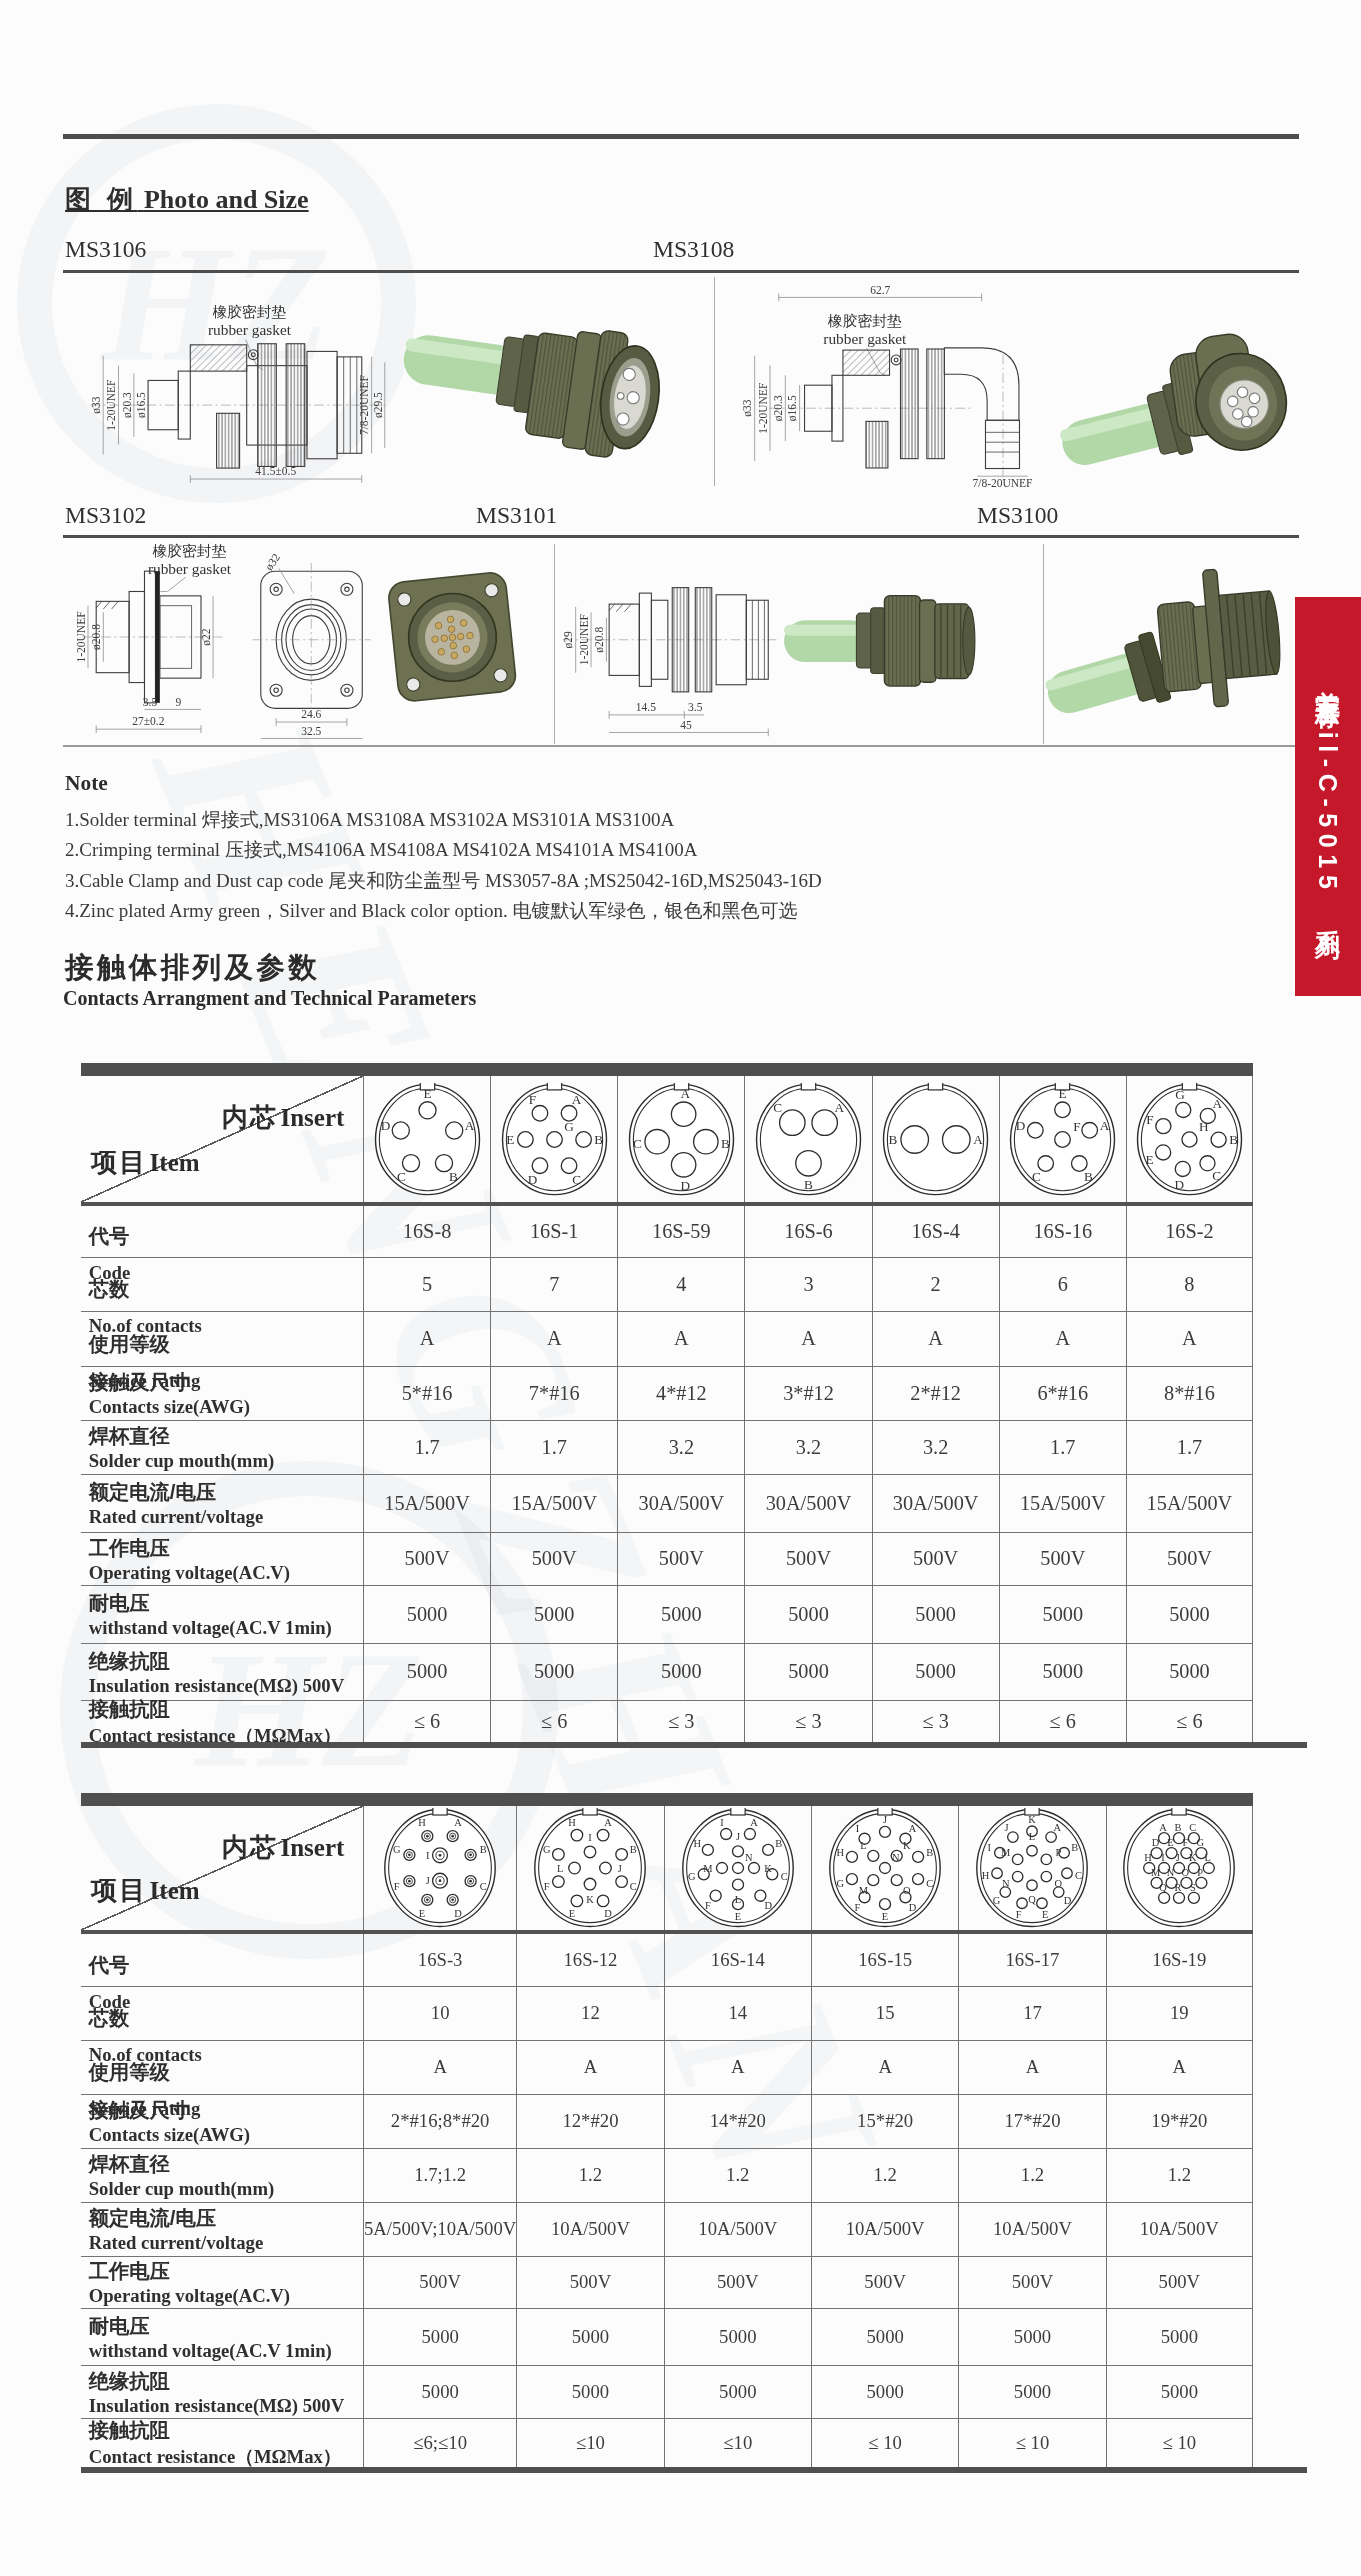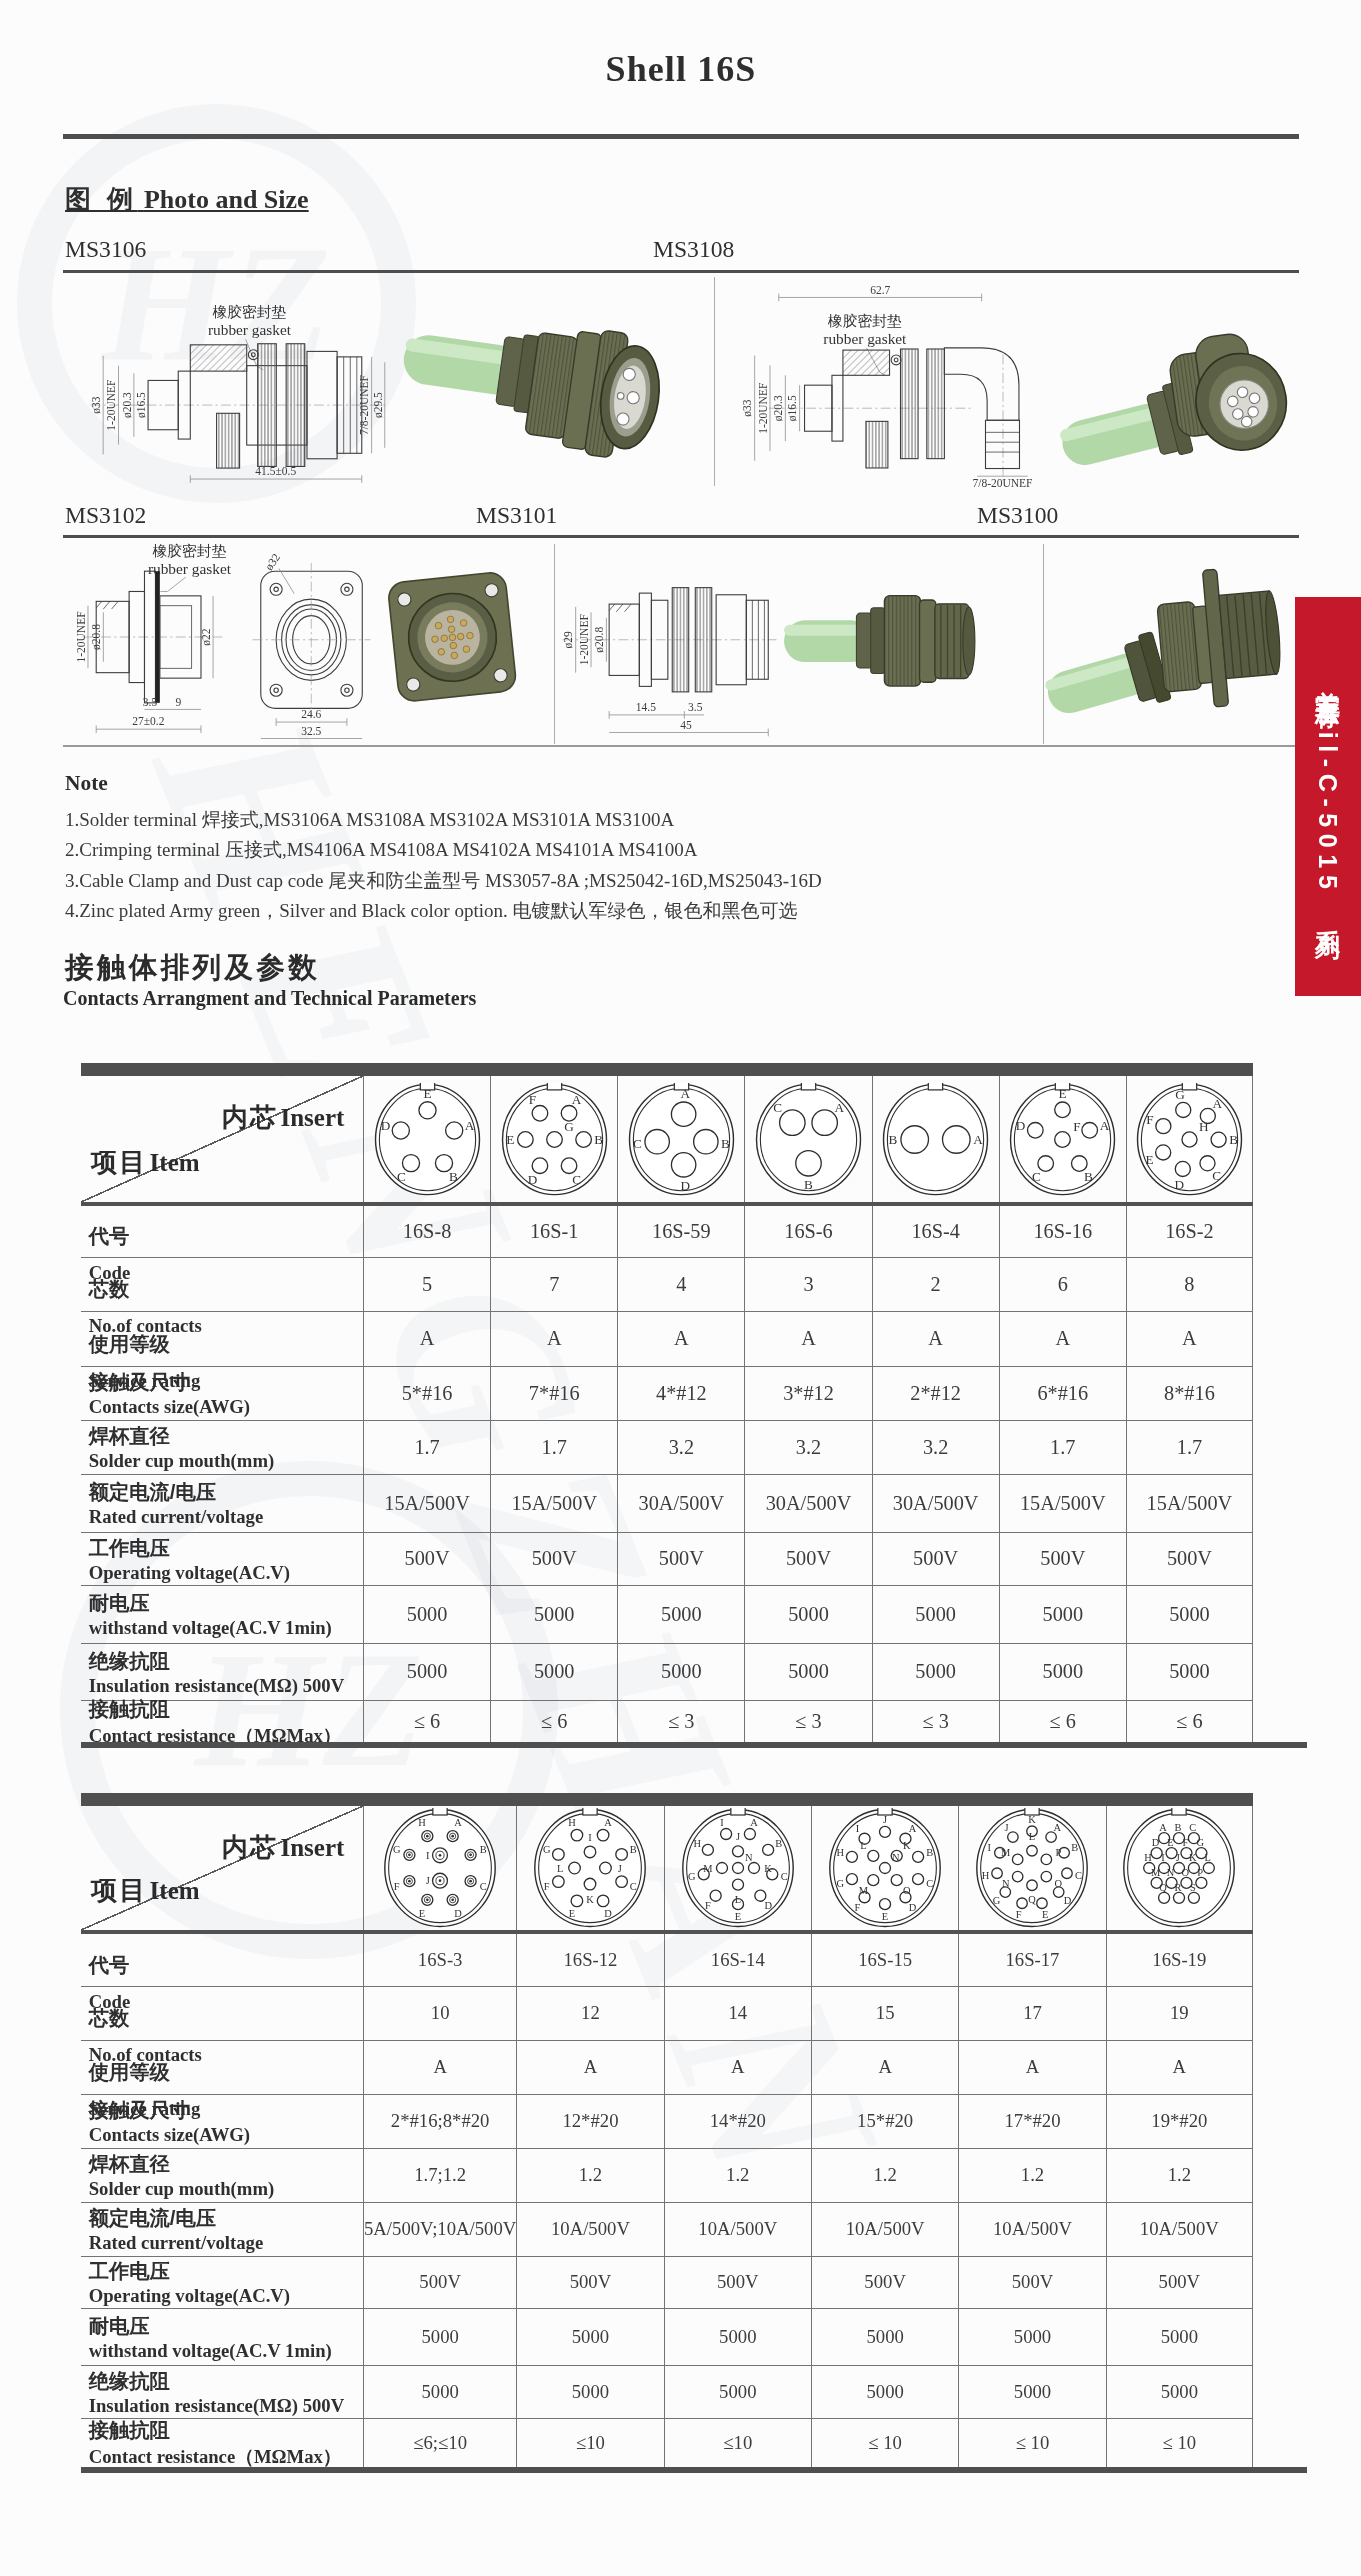--- a/index.html
+++ b/index.html
@@ -74,21 +74,20 @@
 <div id="page">
 
   <div class="wm-circle" style="left:16.5px;top:104px;width:329px;height:329px;">
     <span class="wm-hz">HZ</span>
   </div>
   <div class="wm-circle" style="left:60px;top:1461px;width:428px;height:428px;">
     <span class="wm-hz">HZ</span>
   </div>
   <div class="wm-text">HENGZHAN</div>
 
-  <div class="abs page-title">Shell 16S</div>
   <div class="abs rule" style="top:134px;left:63px;width:1236px;height:5px;"></div>
 
   <div class="abs h-photo">
     <span class="zh">图 例</span>
     <span>Photo and Size</span>
   </div>
   <div class="abs model-label" style="top:236px;left:65px;">MS3106</div>
   <div class="abs model-label" style="top:236px;left:653px;">MS3108</div>
   <div class="abs rule" style="top:270px;left:63px;width:1236px;height:3.3px;"></div>
   <div class="vdiv" style="left:714px;top:277px;height:209px;"></div>

